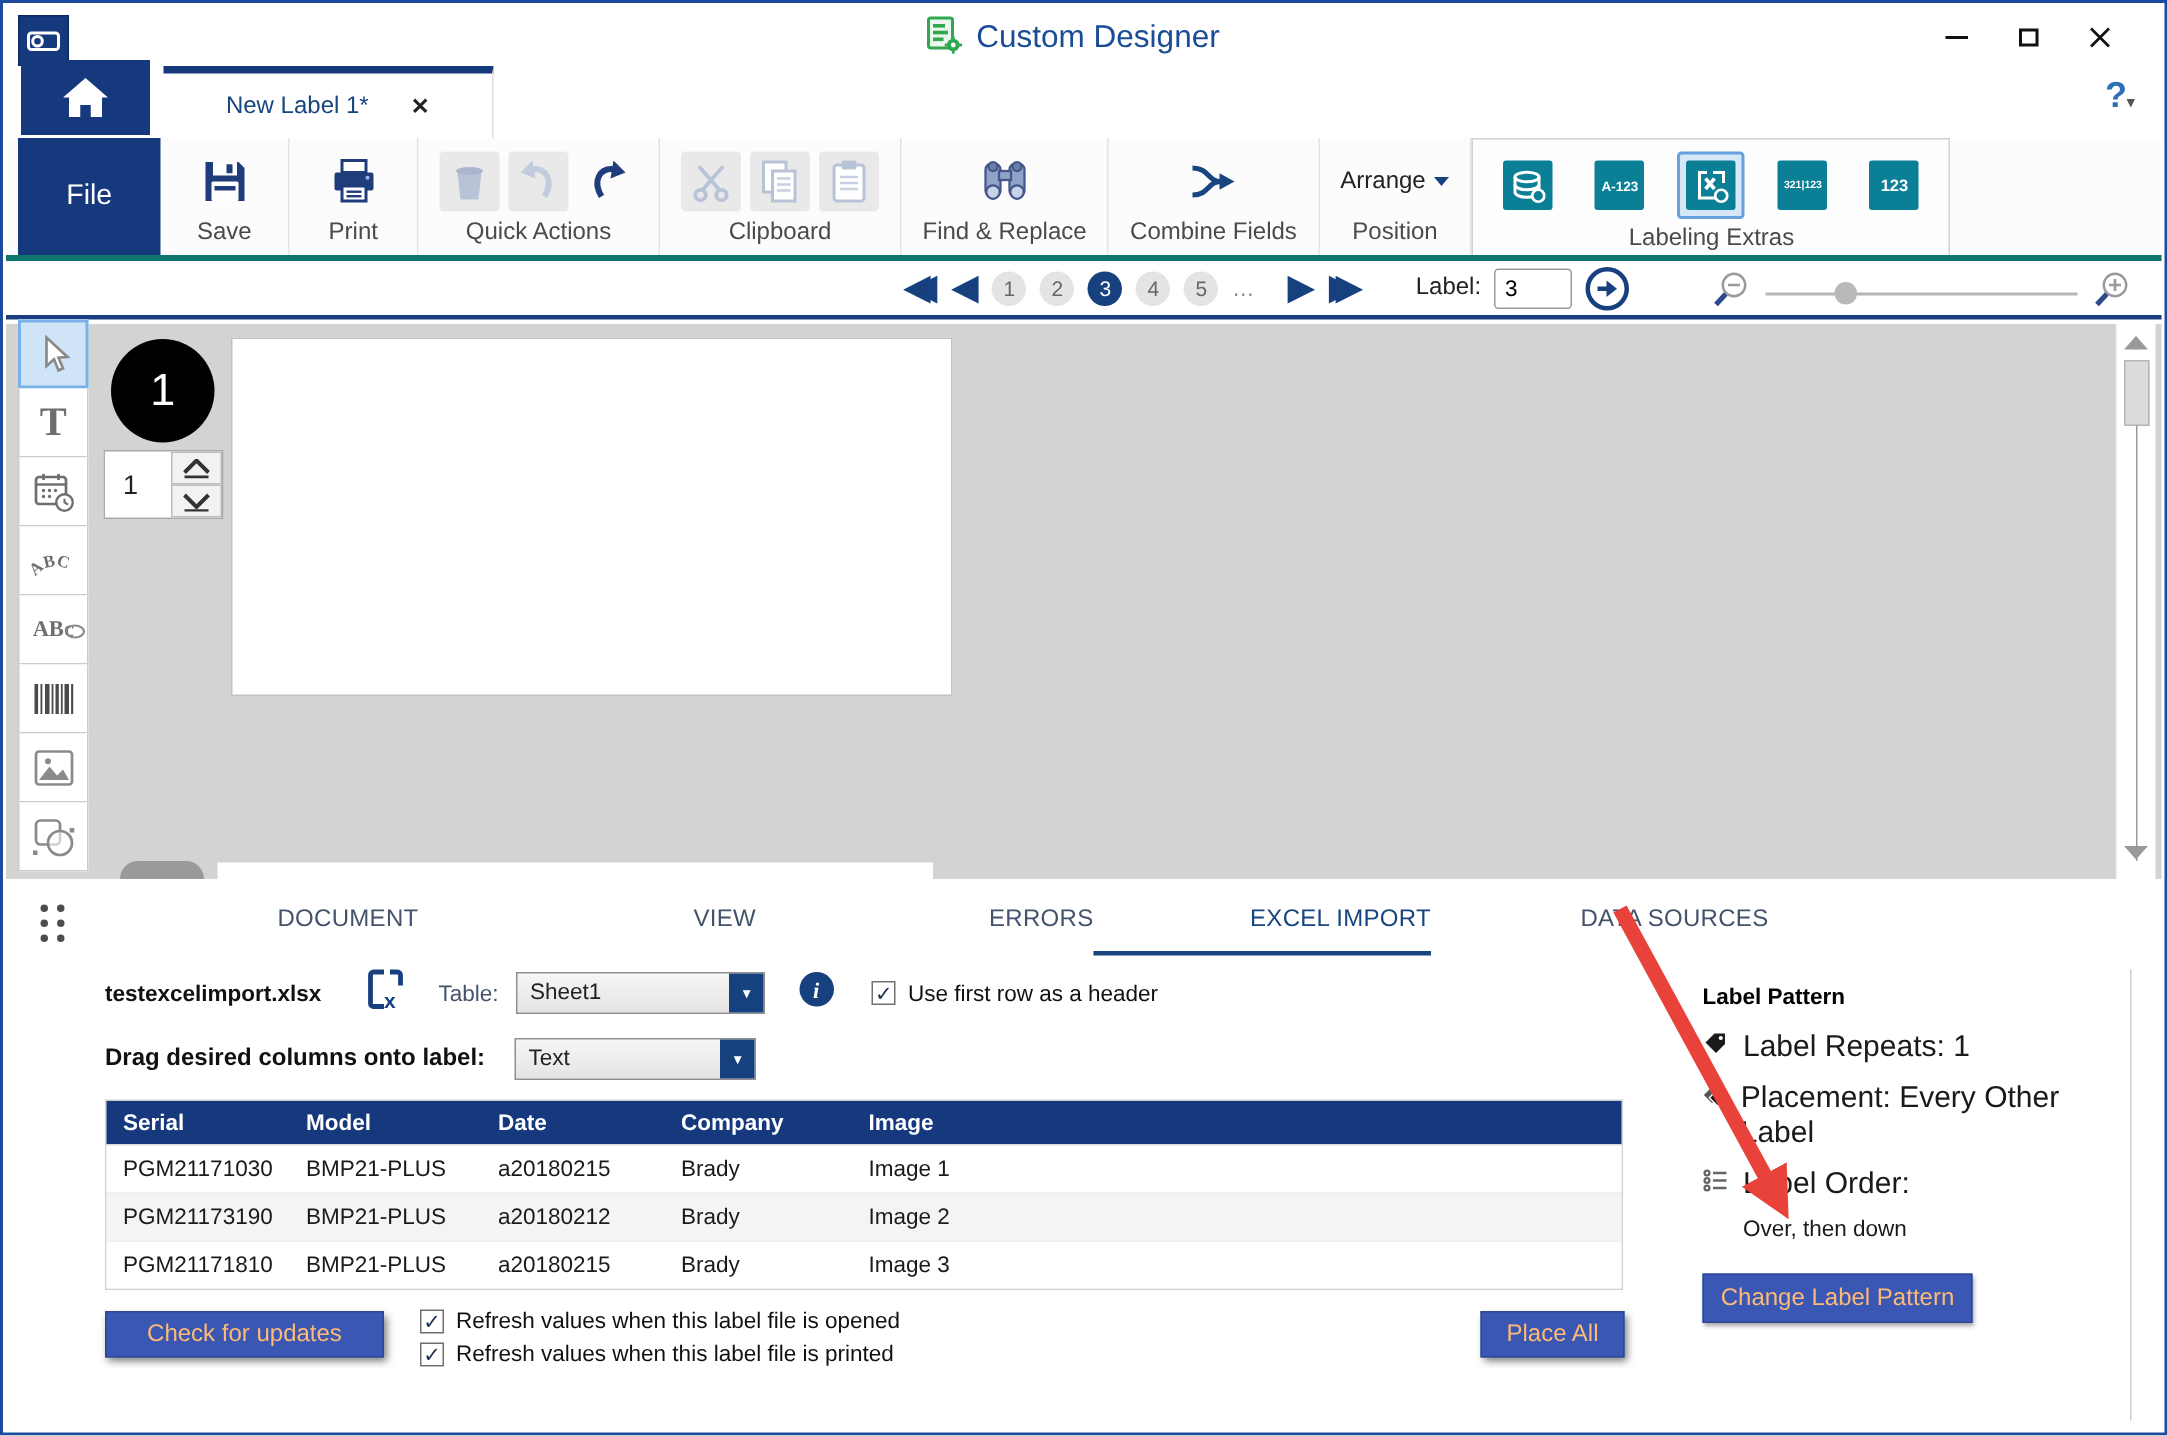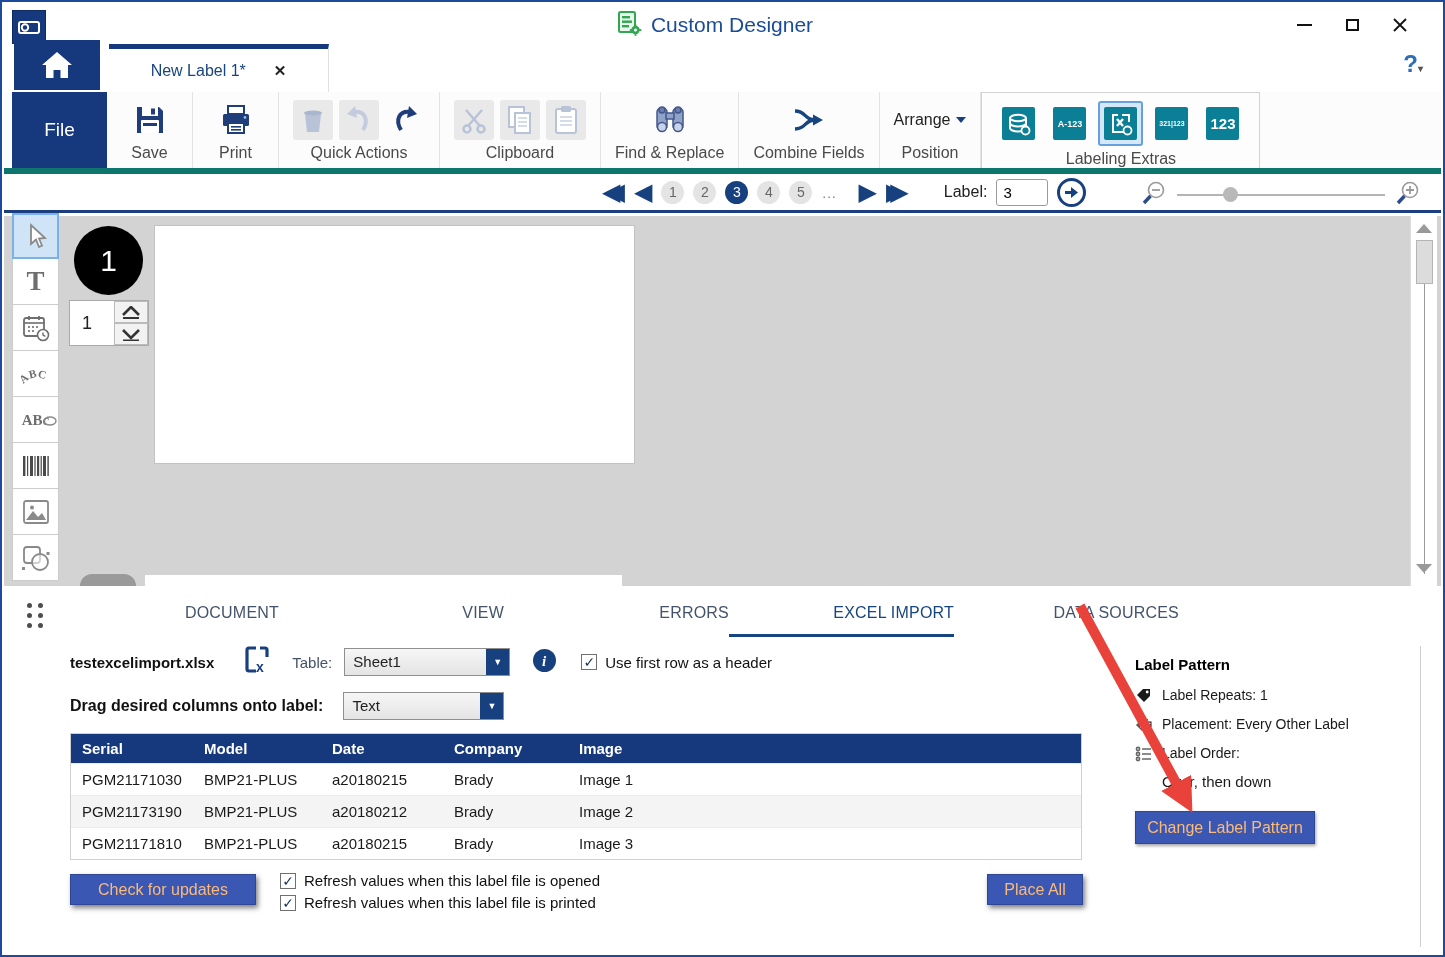--- a/index.html
+++ b/index.html
@@ -18,21 +18,21 @@
   
   .tabrow { position:absolute; top:44px; left:2px; right:2px; height:46px; background:#fff; }
   .homebtn { position:absolute; left:10px; top:-6px; width:86px; height:50px; background:#16387c; display:flex; align-items:center; justify-content:center; }
   .doctab { position:absolute; left:105px; top:-2px; width:220px; height:48px; background:#fff; border-top:5px solid #16387c; border-right:1px solid #e0e0e0; display:flex; align-items:center; justify-content:center; gap:28px; }
   .doctab .lbl { color:#17457f; font-size:16px; }
   .doctab .x { color:#222; font-size:15px; font-weight:bold; }
   .helpq { position:absolute; right:18px; top:4px; color:#2f6fb8; font-size:24px; font-weight:bold; }
   .helpq small { color:#555; font-size:10px; }
 
   
-  .ribbon { position:absolute; top:90px; left:2px; right:2px; height:82px; background:#fcfcfc; border-bottom:6px solid #0f766e; display:flex; align-items:stretch; }
+  .ribbon { position:absolute; top:90px; left:2px; right:2px; height:82px; background:#fcfcfc; border-bottom:4px solid #0f766e; display:flex; align-items:stretch; }
   .filebtn { width:95px; margin-left:8px; background:#16387c; color:#fff; font-size:19px; display:flex; align-items:center; justify-content:center; }
   .rgroup { display:flex; flex-direction:column; align-items:center; justify-content:space-between; padding:8px 14px 6px; border-right:1px solid #e3e3e3; min-width:86px; }
   .rgroup .icons { flex:1; display:flex; align-items:center; gap:6px; }
   .rgroup .glabel { font-size:16px; color:#4a4a4a; padding-top:4px; }
   .iconbox { width:40px; height:40px; display:flex; align-items:center; justify-content:center; border-radius:3px; }
   .iconbox.disabled { background:#e9e9e9; }
   .arrange { font-size:16px; color:#222; display:flex; align-items:center; gap:6px; }
   .caret { width:0; height:0; border-left:5px solid transparent; border-right:5px solid transparent; border-top:6px solid #17407f; display:inline-block; }
   .extras { border:1px solid #d2d2d2; border-bottom:none; background:#fdfdfd; }
   .tealicon { width:33px; height:33px; background:#0a7f96; color:#fff; display:flex; align-items:center; justify-content:center; font-size:9px; font-weight:bold; border-radius:2px; }
@@ -104,21 +104,21 @@
 
   .footrow { position:absolute; left:66px; top:286px; width:1015px; }
   .bluebtn { background:#3a57b4; color:#fdba74; border:1px solid #2e4694; font-size:16px; display:inline-flex; align-items:center; justify-content:center; box-shadow:2px 3px 5px rgba(0,0,0,.5); }
   .chk-updates { position:absolute; left:0; top:2px; width:186px; height:31px; }
   .refreshes { position:absolute; left:210px; top:0; display:flex; flex-direction:column; gap:5px; }
   .refreshes .row { display:flex; align-items:center; gap:8px; }
   .placeall { position:absolute; left:917px; top:2px; width:96px; height:31px; }
 
   .pattern { position:absolute; left:1131px; top:70px; width:270px; }
   .pattern h3 { font-size:15px; color:#000; margin-bottom:14px; }
-  .pitem { display:flex; align-items:flex-start; gap:9px; margin-bottom:11px; font-size:14px; color:#1a1a1a; }
+  .pitem { display:flex; align-items:flex-start; gap:9px; margin-bottom:11px; font-size:20px; color:#1a1a1a; }
   .pindent { margin-left:27px; margin-top:-6px; margin-bottom:12px; font-size:15px; color:#1a1a1a; }
   .changebtn { width:180px; height:33px; margin-top:9px; font-size:16px; box-shadow:1px 2px 3px rgba(0,0,0,.35); }
 
   .arrow-overlay { position:absolute; inset:0; pointer-events:none; z-index:40; }
 </style>
 </head>
 <body>
 
 <div class="window">
 
@@ -292,21 +292,21 @@
       <div class="icons">
         <span class="arrange">
           <span>Arrange</span>
           <span class="caret"></span>
         </span>
       </div>
       <div class="glabel">Position</div>
     </div>
 
     <div class="rgroup extras">
-      <div class="icons" style="gap:6px;">
+      <div class="icons" style="gap:16px;">
         <span class="tealwrap">
           <span class="tealicon">
             <svg width="24" height="24" viewBox="0 0 24 24">
               <ellipse cx="11" cy="6" rx="8" ry="3.2" fill="none" stroke="#fff" stroke-width="2"></ellipse>
               <path d="M3 6 V16 C3 18 6.5 19.5 11 19.5 C15.5 19.5 19 18 19 16 V6" fill="none" stroke="#fff" stroke-width="2"></path>
               <path d="M3 11 C3 13 6.5 14.5 11 14.5 C15.5 14.5 19 13 19 11" fill="none" stroke="#fff" stroke-width="2"></path>
               <circle cx="18.5" cy="18.5" r="4" fill="#0a7f96" stroke="#fff" stroke-width="1.8"></circle>
             </svg>
           </span>
         </span>
@@ -324,21 +324,21 @@
               <circle cx="18.5" cy="18.5" r="4" fill="#0a7f96" stroke="#fff" stroke-width="1.8"></circle>
             </svg>
           </span>
         </span>
         <span class="tealwrap">
           <span class="tealicon" style="font-size:7px;">
               <span>321|123</span>
             </span>
         </span>
         <span class="tealwrap">
-          <span class="tealicon" style="font-size:15px;justify-content:center;">
+          <span class="tealicon" style="font-size:11px;justify-content:center;">
               <span>123</span>
             </span>
         </span>
       </div>
       <div class="glabel">Labeling Extras</div>
     </div>
   </div>
 
   <div class="navbar">
     <div class="navcenter">

